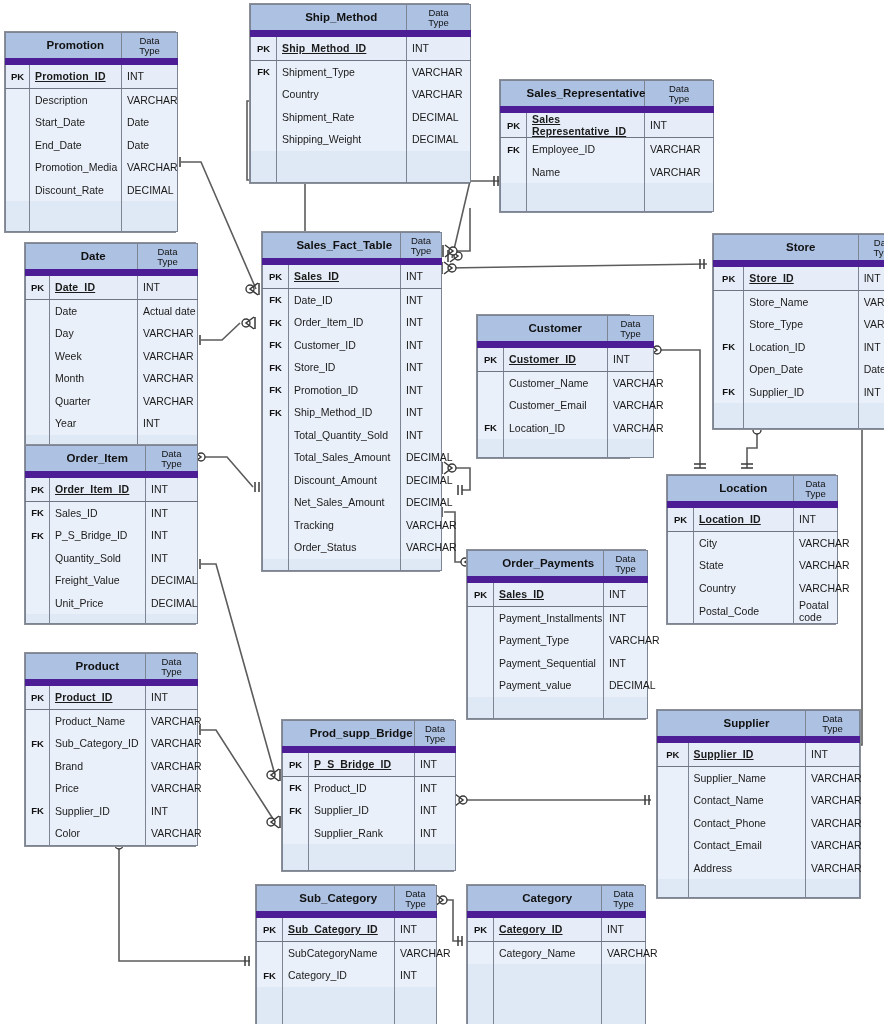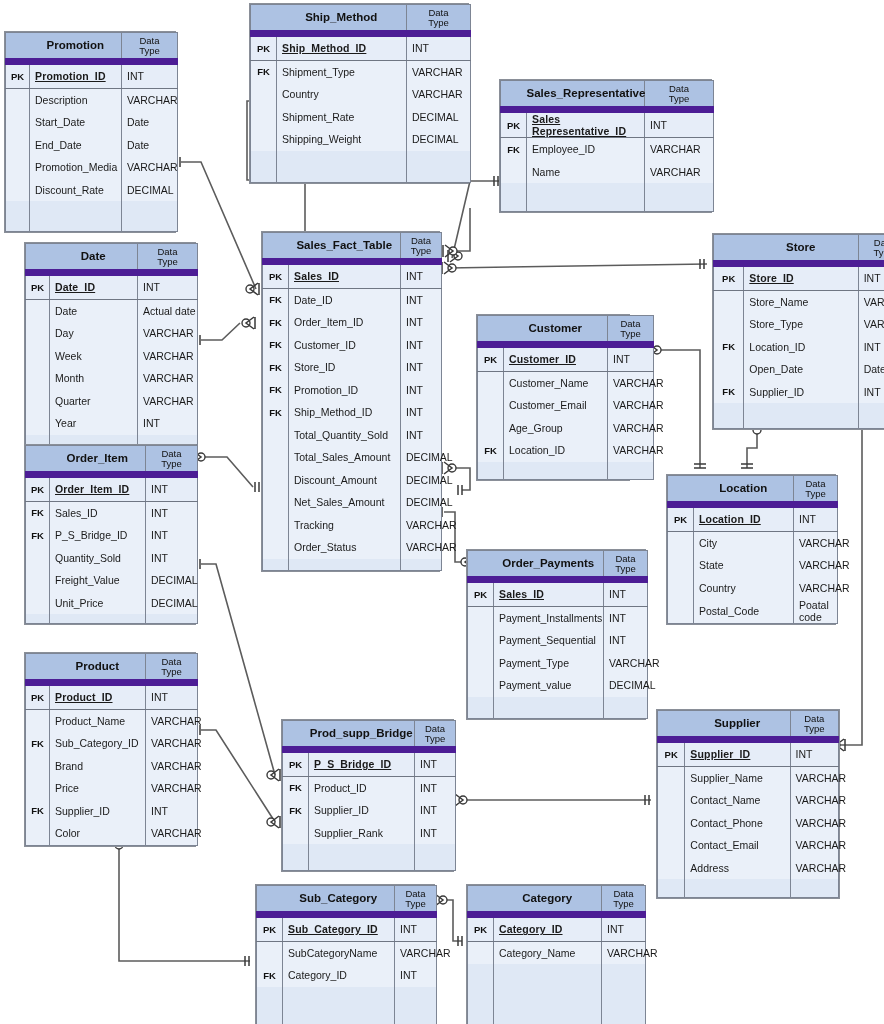--- a/index.html
+++ b/index.html
@@ -571,25 +571,20 @@
               <td class="kc"></td>
               <td class="nc"><span class="fname">Customer_Name</span></td>
               <td class="dc">VARCHAR</td>
             </tr>
             <tr class="fieldrow">
               <td class="kc"></td>
               <td class="nc"><span class="fname">Customer_Email</span></td>
               <td class="dc">VARCHAR</td>
             </tr>
             <tr class="fieldrow">
-              <td class="kc"></td>
-              <td class="nc"><span class="fname">Age_Group</span></td>
-              <td class="dc">VARCHAR</td>
-            </tr>
-            <tr class="fieldrow">
               <td class="kc">FK</td>
               <td class="nc"><span class="fname">Location_ID</span></td>
               <td class="dc">VARCHAR</td>
             </tr>
             <tr class="padrow" style="height: 18px;">
               <td class="kc"></td>
               <td class="nc"></td>
               <td class="dc"></td>
             </tr>
           </tbody>
@@ -776,27 +771,27 @@
               <td class="nc"><span class="fname">Sales_ID</span></td>
               <td class="dc">INT</td>
             </tr>
             <tr class="fieldrow">
               <td class="kc"></td>
               <td class="nc"><span class="fname">Payment_Installments</span></td>
               <td class="dc">INT</td>
             </tr>
             <tr class="fieldrow">
               <td class="kc"></td>
+              <td class="nc"><span class="fname">Payment_Type</span></td>
+              <td class="dc">VARCHAR</td>
+            </tr>
+            <tr class="fieldrow">
+              <td class="kc"></td>
               <td class="nc"><span class="fname">Payment_Sequential</span></td>
               <td class="dc">INT</td>
-            </tr>
-            <tr class="fieldrow">
-              <td class="kc"></td>
-              <td class="nc"><span class="fname">Payment_Type</span></td>
-              <td class="dc">VARCHAR</td>
             </tr>
             <tr class="fieldrow">
               <td class="kc"></td>
               <td class="nc"><span class="fname">Payment_value</span></td>
               <td class="dc">DECIMAL</td>
             </tr>
             <tr class="padrow" style="height: 22px;">
               <td class="kc"></td>
               <td class="nc"></td>
               <td class="dc"></td>
@@ -899,21 +894,21 @@
               <td class="dc">INT</td>
             </tr>
             <tr class="padrow" style="height: 26px;">
               <td class="kc"></td>
               <td class="nc"></td>
               <td class="dc"></td>
             </tr>
           </tbody>
         </table>
       </div>
-      <div class="entity" style="left: 656px; top: 709px; width: 184px;">
+      <div class="entity" style="left: 656px; top: 709px; width: 205px;">
         <table>
           <colgroup>
             <col style="width: 26px;">
             <col style="width: 100px;">
             <col style="width: 46px;">
           </colgroup>
           <thead>
             <tr class="hdr">
               <th class="keycol"></th>
               <th class="namecol">Supplier</th>

